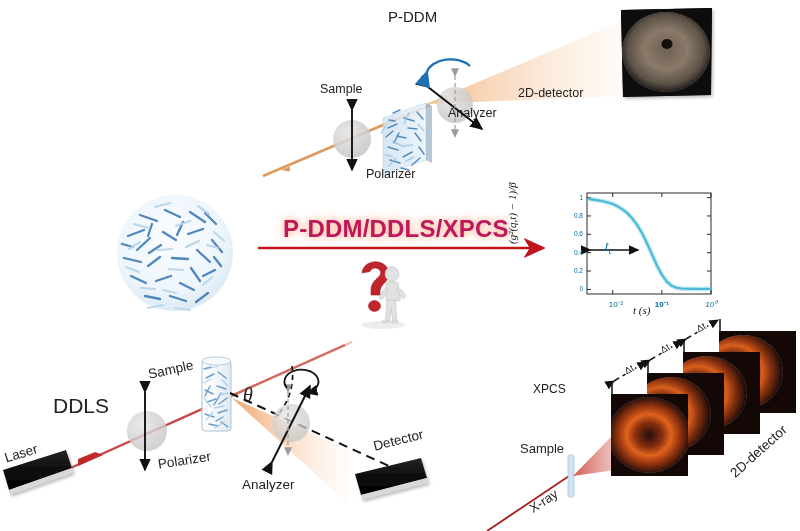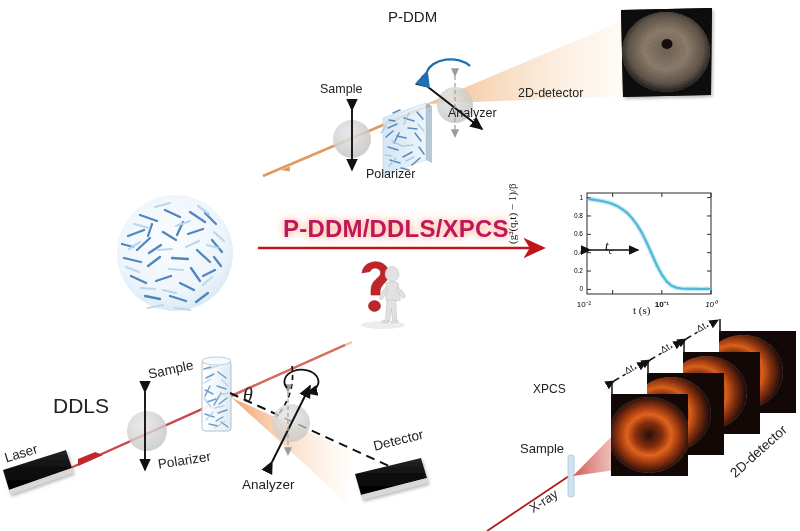--- a/index.html
+++ b/index.html
@@ -5,22 +5,22 @@
   html,body{margin:0;padding:0;background:#ffffff;}
   body{width:800px;height:531px;position:relative;overflow:hidden;
        font-family:"Liberation Sans",sans-serif;color:#1a1a1a;}
   .fig{position:absolute;left:0;top:0;width:800px;height:531px;}
   .lbl{position:absolute;white-space:nowrap;font-family:"Liberation Sans",sans-serif;
        color:#222;line-height:1;}
   .title-red{position:absolute;font-weight:bold;color:#be185d;
        text-shadow:0 0 6px rgba(255,180,150,.95),0 0 11px rgba(255,200,170,.8);
        letter-spacing:.2px;white-space:nowrap;}
   svg{position:absolute;left:0;top:0;overflow:visible;}
-  .tick{position:absolute;font-size:6.5px;color:#000000;white-space:nowrap;}
-  .axname{position:absolute;font-size:9px;color:#111;white-space:nowrap;}
+  .tick{position:absolute;font-size:6.5px;color:#0369a1;white-space:nowrap;}
+  .axname{position:absolute;font-size:9px;color:#111;white-space:nowrap;font-style:italic;}
 </style>
 </head>
 <body>
 
 <div class="fig">
 
   <svg width="800" height="531" viewBox="0 0 800 531">
     <defs>
       <linearGradient id="beamOrange" x1="0" y1="0" x2="1" y2="0">
         <stop offset="0" stop-color="#F0B988" stop-opacity=".95"></stop>
@@ -435,18 +435,18 @@
   </div>
   <div id="ytl">
       <div class="tick" style="left: 567px; top: 285.409px; width: 16px; text-align: right;">0</div>
       <div class="tick" style="left: 567px; top: 267.045px; width: 16px; text-align: right;">0.2</div>
       <div class="tick" style="left: 567px; top: 248.682px; width: 16px; text-align: right;">0.4</div>
       <div class="tick" style="left: 567px; top: 230.318px; width: 16px; text-align: right;">0.6</div>
       <div class="tick" style="left: 567px; top: 211.955px; width: 16px; text-align: right;">0.8</div>
       <div class="tick" style="left: 567px; top: 193.591px; width: 16px; text-align: right;">1</div>
     </div>
   <div id="xtl">
-      <div class="tick" style="left: 573px; top: 298px; width: 22px; text-align: center; font-size: 8px;">10⁻²</div>
+      <div class="tick" style="left: 605px; top: 298px; width: 22px; text-align: center; font-size: 8px;">10⁻²</div>
       <div class="tick" style="left: 650.85px; top: 298px; width: 22px; text-align: center; font-size: 8px; font-weight: bold;">10⁻¹</div>
       <div class="tick" style="left: 700px; top: 298px; width: 22px; text-align: center; font-size: 8px; font-style: italic;">10⁰</div>
     </div>
 
 </div>
 
 </body></html>

